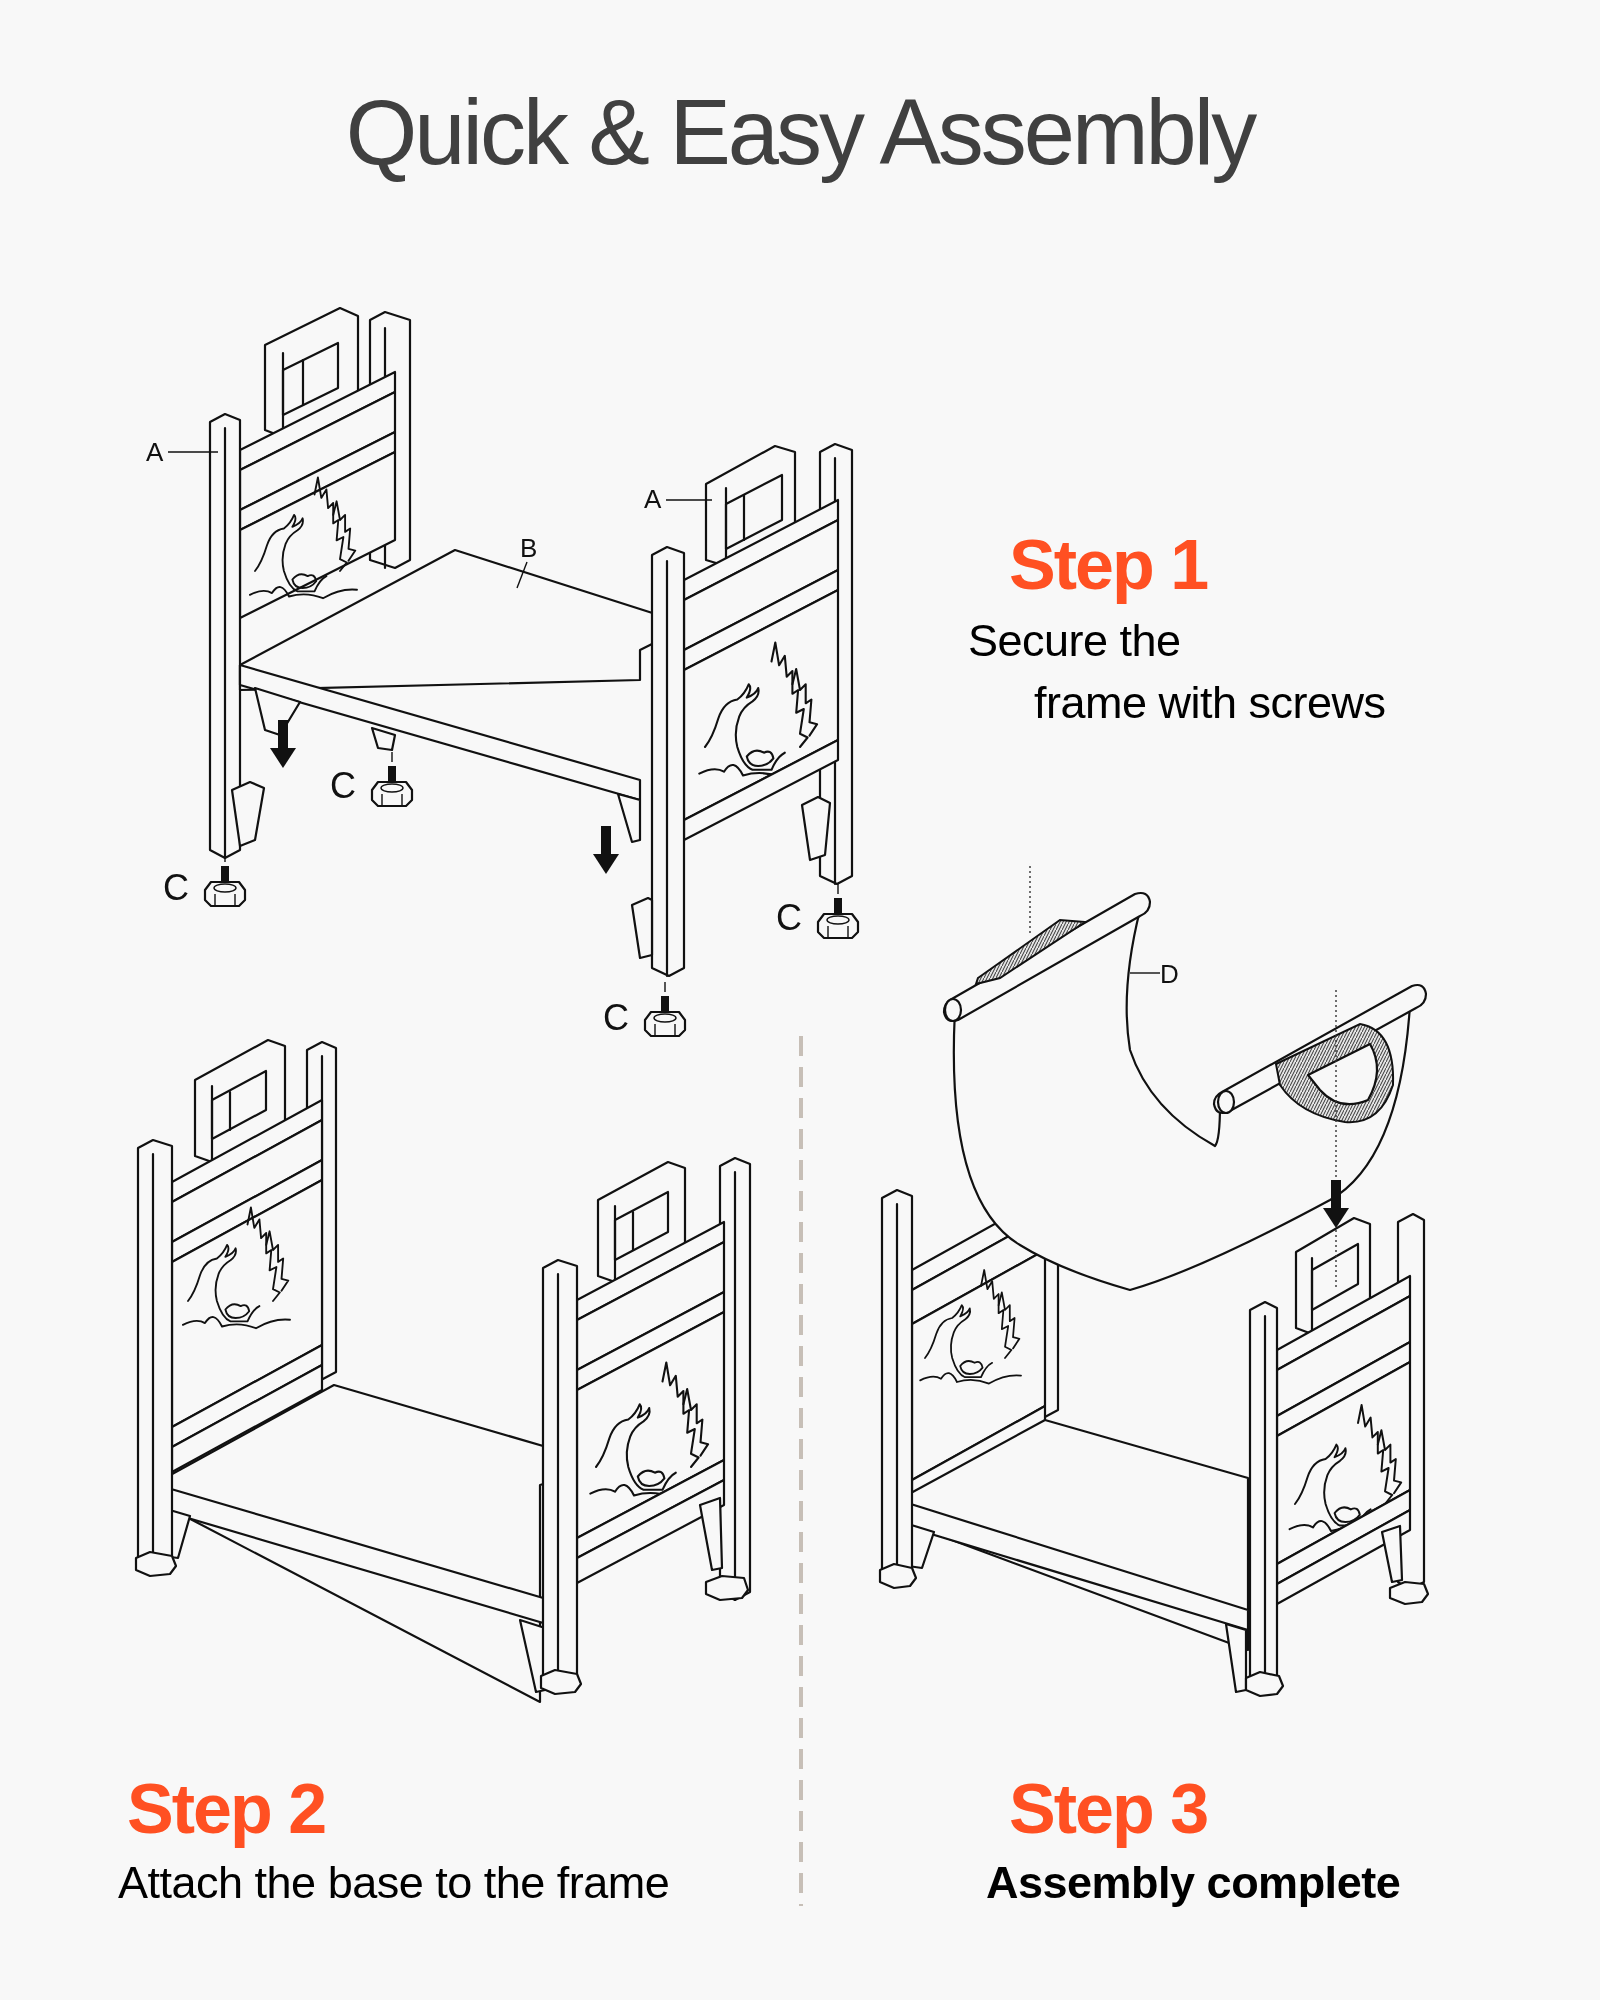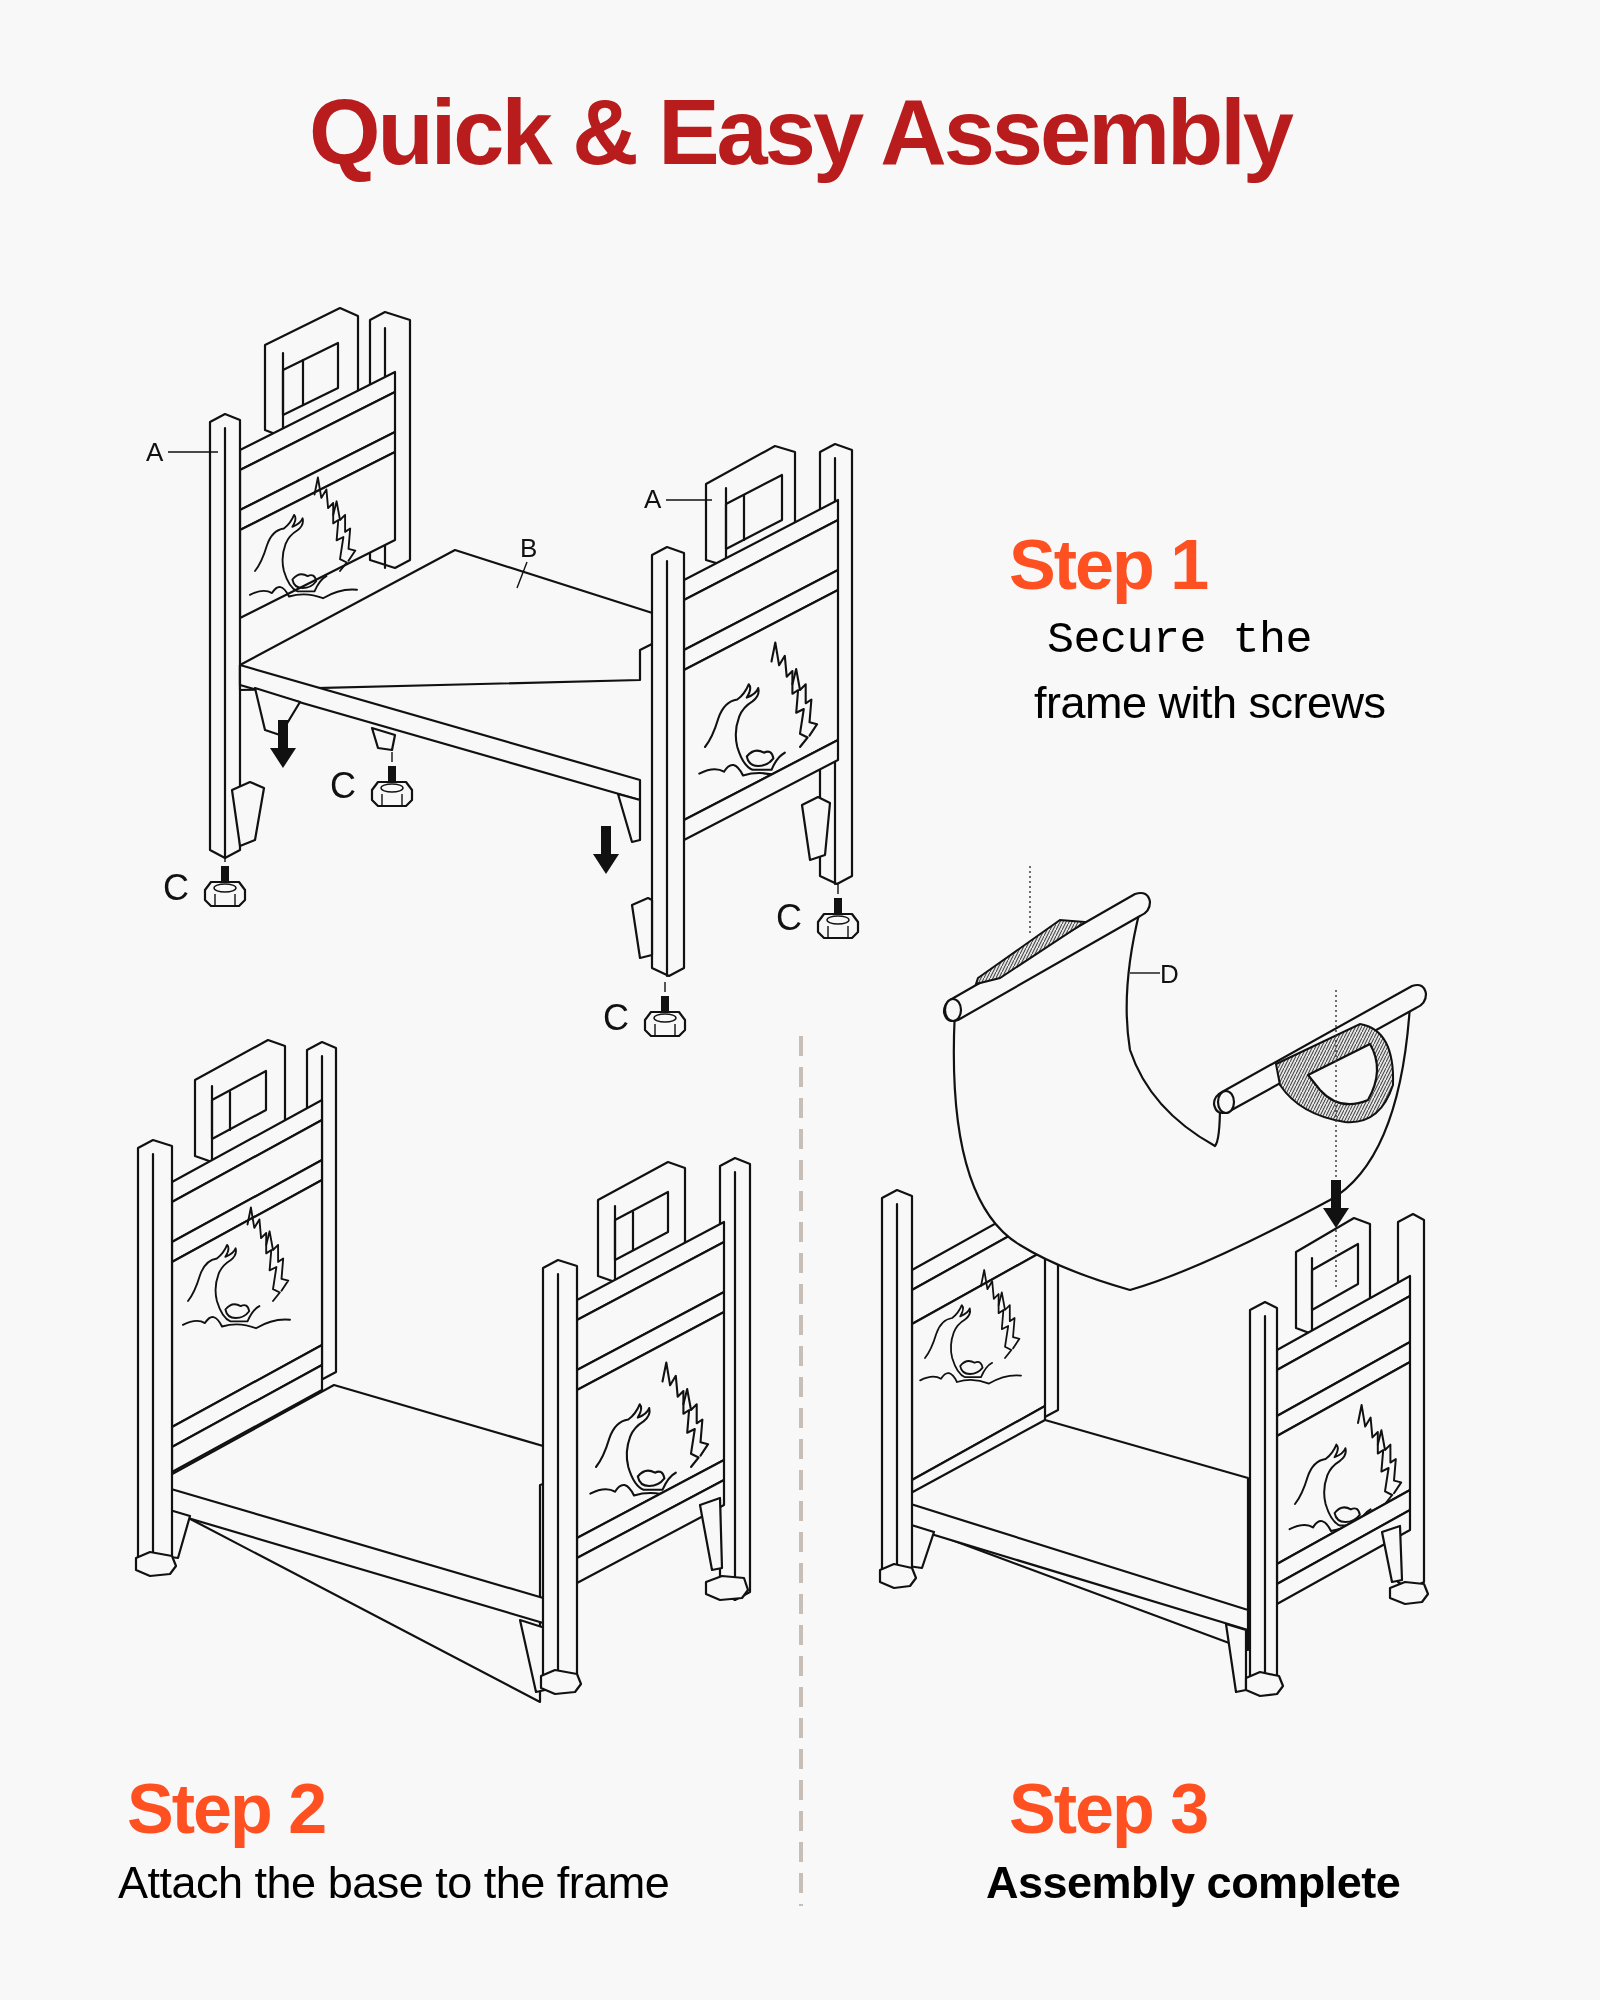--- a/index.html
+++ b/index.html
@@ -3,21 +3,21 @@
 <meta charset="utf-8">
 <style>
   html, body { margin: 0; padding: 0; }
   body {
     width: 1600px; height: 2000px; background: #f8f8f8;
     position: relative; overflow: hidden;
     font-family: "Liberation Sans", "DejaVu Sans", sans-serif;
   }
   .title {
     position: absolute; left: 0; right: 0; top: 80px; text-align: center;
-    font-size: 92px; font-weight: 700; letter-spacing: -3px; color: #b91c1c;
+    font-size: 92px; font-weight: 400; letter-spacing: -3px; color: #404040;
     margin: 0;
   }
   .step-heading {
     position: absolute; font-size: 70px; font-weight: 700; letter-spacing: -2px;
     color: #ff5022; margin: 12px; line-height: 1;
   }
   .step-desc {
     position: absolute; font-size: 45px; color: #000; line-height: 62px; margin: 0;
     letter-spacing: -0.5px;
   }
@@ -254,21 +254,21 @@
     <use href="#down-arrow" x="1336" y="1180"></use>
     <line class="dot" x1="1336" y1="1230" x2="1336" y2="1290"></line>
 
     <line class="thin" x1="1130" y1="973" x2="1160" y2="973"></line>
     <text class="lbl" x="1160" y="983">D</text>
   </g>
 </svg>
 
 <div>
   <h2 class="step-heading" style="left:997px; top:518px;">Step 1</h2>
-  <p class="step-desc" style="left:1047px; top:610px;font-family:Liberation Mono, monospace;">Secure the</p>
+  <p class="step-desc" style="left:968px; top:610px;">Secure the</p>
   <p class="step-desc" style="left:998px; top:672px;margin-left:36px;">frame with screws</p>
 </div>
 
 <div class="divider"></div>
 
 <div>
   <h2 class="step-heading" style="left:115px; top:1762px;">Step 2</h2>
   <p class="step-desc" style="left:118px; top:1852px;">Attach the base to the frame</p>
 </div>
 

